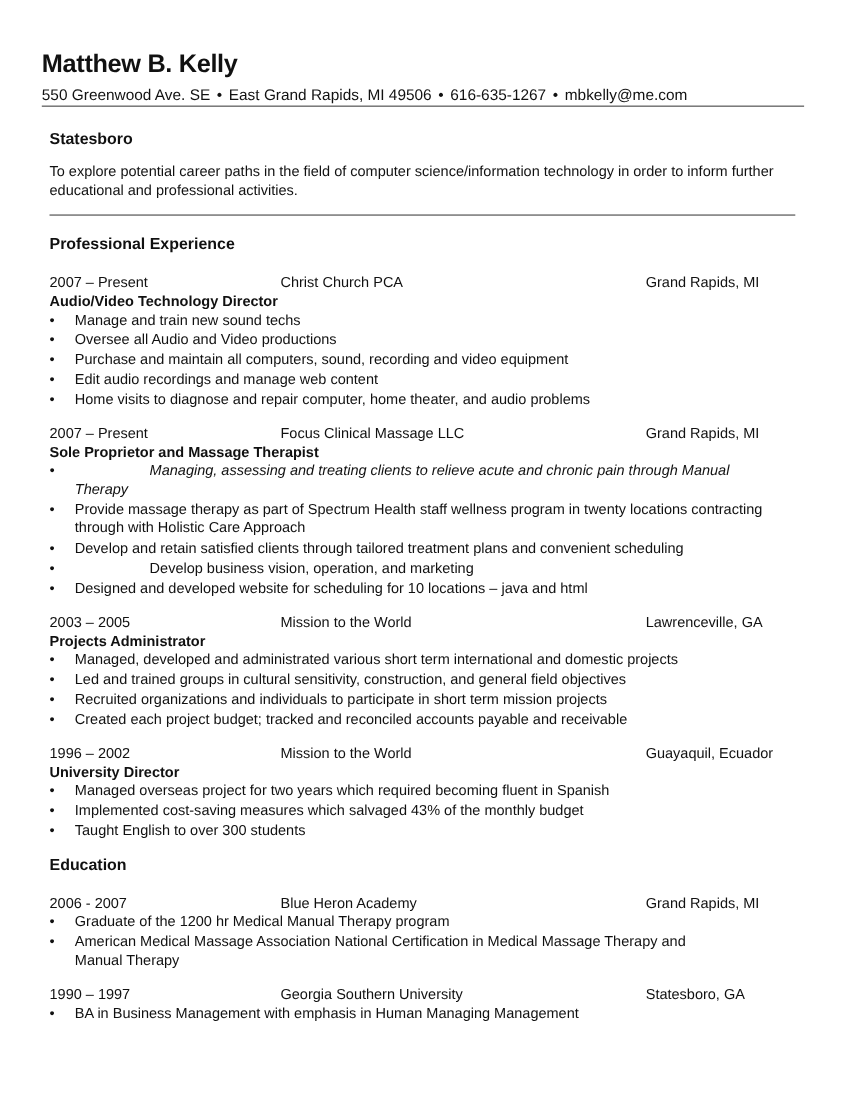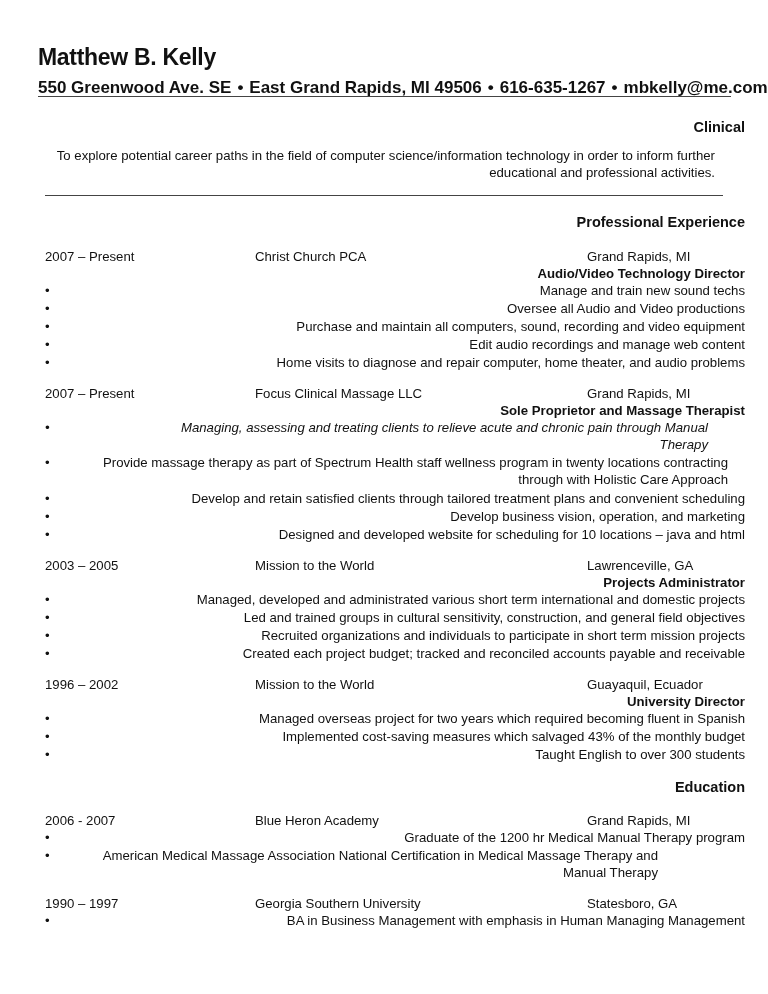--- a/index.html
+++ b/index.html
@@ -1,20 +1,20 @@
 <!DOCTYPE html>
 <html><head>
 <meta charset="utf-8">
 <style>
   html, body { margin: 0; padding: 0; background: #ffffff; }
   body { width: 768px; height: 994px; position: relative; overflow: hidden;
          font-family: "Liberation Sans", sans-serif; color: #111111; }
-  .page { position: absolute; left: 0; top: 0; width: 768px; height: 994px; text-align: right; }
+  .page { position: absolute; left: 0; top: 0; width: 768px; height: 994px; }
   .name { position: absolute; left: 38px; top: 44px; font-size: 23px; font-weight: bold; letter-spacing: -0.3px; }
-  .contact { position: absolute; left: 38px; top: 78px; font-size: 17px; font-weight: bold; white-space: nowrap; }
+  .contact { position: absolute; left: 38px; top: 78px; font-size: 14px; font-weight: normal; white-space: nowrap; }
   .contact .sep { margin: 0 6px; }
   .rule { position: absolute; height: 1px; background: #444; }
   .rule-top { left: 38px; top: 96px; width: 693px; }
   .rule-obj { left: 45px; top: 195px; width: 678px; }
   .section { position: absolute; left: 45px; width: 700px; font-size: 13.2px; line-height: 17px; }
   .sec-title { font-size: 14.5px; font-weight: bold; margin: 0; }
   .para { margin: 0; }
   .job { position: relative; }
   .job-head { position: relative; height: 17px; }
   .job-head span { position: absolute; top: 0; white-space: nowrap; }
@@ -33,21 +33,21 @@
 <div class="page">
 
   <div class="name">Matthew B. Kelly</div>
 
   <div class="contact">
     <span>550 Greenwood Ave. SE</span><span class="sep">•</span><span>East Grand Rapids, MI 49506</span><span class="sep">•</span><span>616-635-1267</span><span class="sep">•</span><span>mbkelly@me.com</span>
   </div>
   <div class="rule rule-top"></div>
 
   <div class="section" style="top:119px;">
-    <p class="sec-title">Clinical</p>
+    <p class="sec-title">Statesboro</p>
     <p class="para" style="margin-top:11px; width:670px;">To explore potential career paths in the field of computer science/information technology in order to inform further educational and professional activities.</p>
   </div>
   <div class="rule rule-obj"></div>
 
   <div class="section" style="top:214px;">
     <p class="sec-title">Professional Experience</p>
 
     <div class="job" style="margin-top:17px;">
       <div class="job-head">
         <span class="jh-date">2007 – Present</span>

